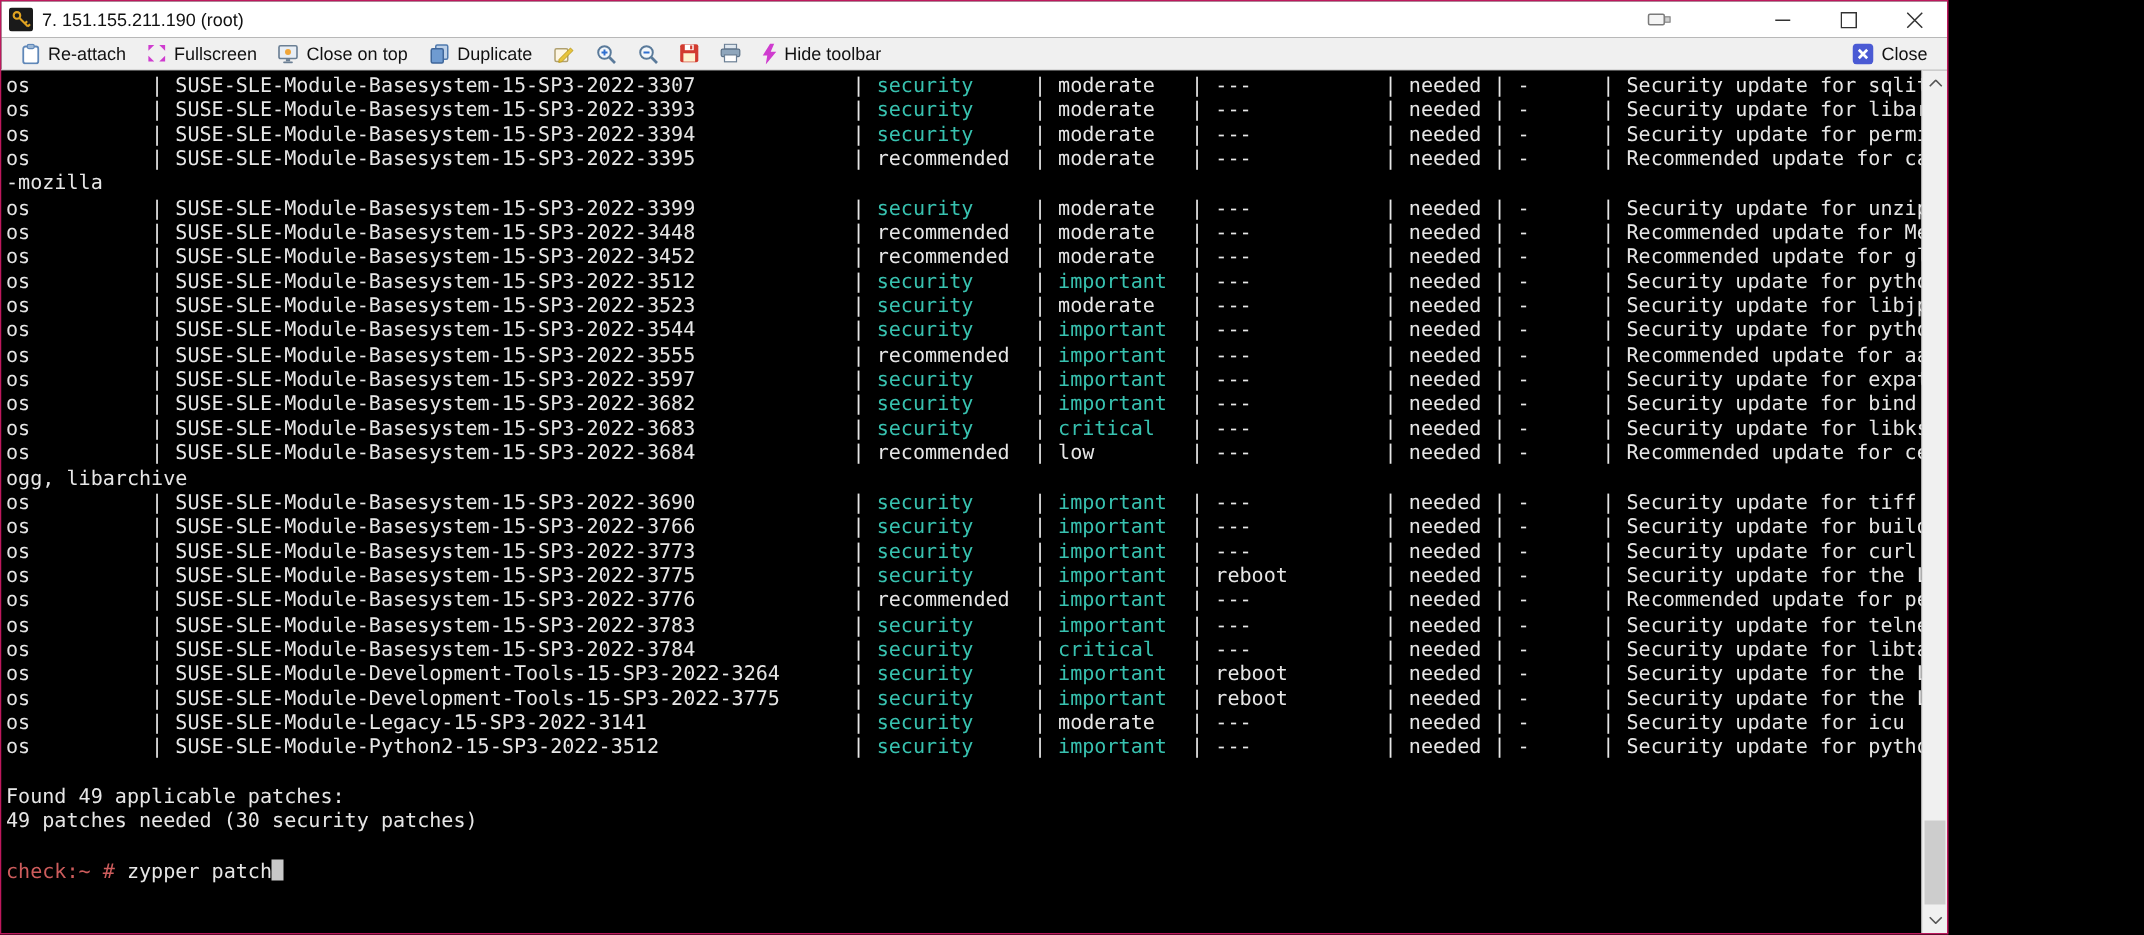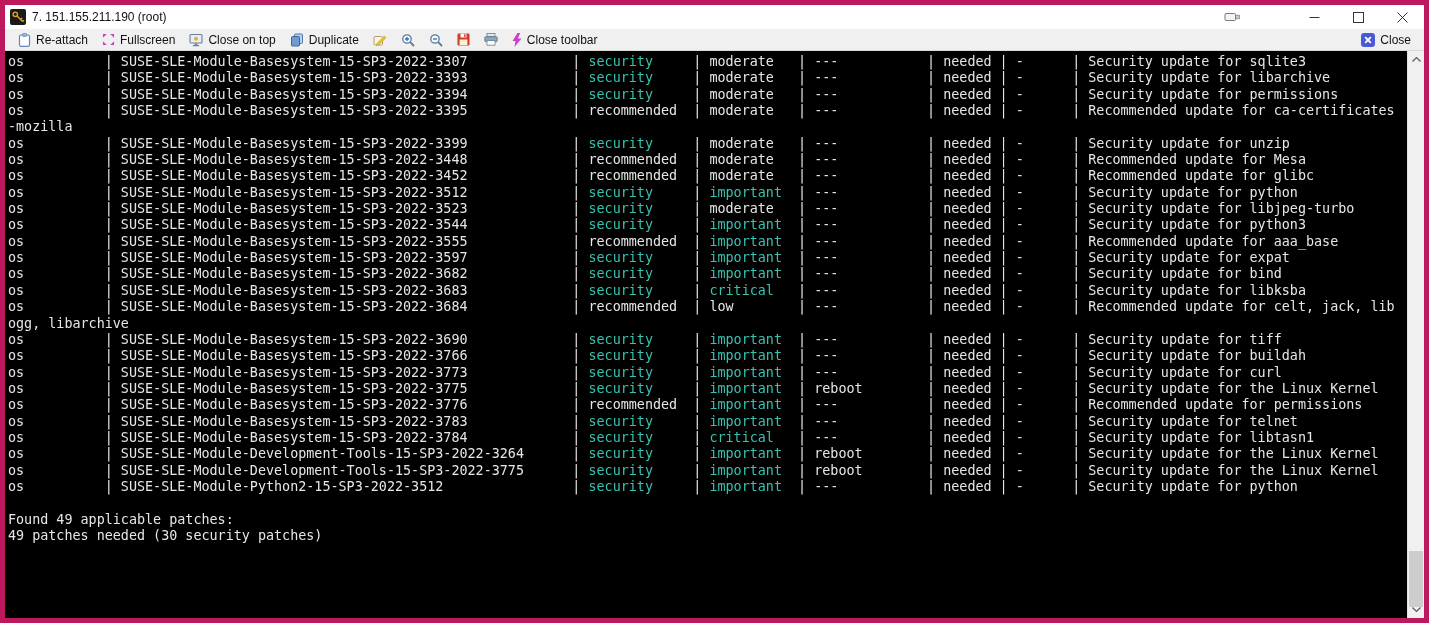--- a/index.html
+++ b/index.html
@@ -1,17 +1,17 @@
 <!DOCTYPE html>
 <html><head>
 <meta charset="utf-8">
 <style>
   html,body{margin:0;padding:0;}
   body{width:1429px;height:623px;overflow:hidden;background:#000;font-family:"Liberation Sans",sans-serif;}
-  .window{position:relative;width:1429px;height:623px;box-sizing:border-box;border:5px solid #be185d;background:#000;}
+  .window{position:relative;width:1299px;height:623px;box-sizing:border-box;border:1px solid #be185d;background:#000;}
   
   .titlebar{height:24px;background:#ffffff;display:flex;align-items:center;padding-left:5px;box-sizing:border-box;}
   .win-icon{width:16px;height:16px;margin-right:6px;display:inline-flex;}
   .win-title{font-size:12px;color:#111;white-space:nowrap;}
   .title-controls{margin-left:auto;display:flex;align-items:center;height:100%;}
   .tc{width:44px;height:100%;display:flex;align-items:center;justify-content:center;cursor:default;}
   .tc.display{width:60px;margin-right:30px;}
   
   .toolbar{height:22px;background:#f0f0f0;border-bottom:1px solid #d9d9d9;display:flex;align-items:center;font-size:12px;color:#111;box-sizing:border-box;padding:0 6px;}
   .tb{display:flex;align-items:center;gap:5px;background:none;border:none;font:inherit;color:inherit;padding:0 7px;height:100%;cursor:default;white-space:nowrap;}
@@ -156,21 +156,21 @@
             <rect x="3" y="7.6" width="8" height="4.6" fill="#fff" stroke="#6b7f94" stroke-width="0.8"></rect>
           </svg>
         </span>
     </button>
     <button class="tb">
       <span class="ic">
           <svg width="10" height="14" viewBox="0 0 10 14">
             <path d="M5.5 0 L0.5 8 H3.5 L2.5 14 L9.5 5.5 H5.8 L8.2 0 Z" fill="#cf3ccf"></path>
           </svg>
         </span>
-      <span>Close toolbar</span>
+      <span>Hide toolbar</span>
     </button>
     <span class="spacer"></span>
     <button class="tb">
       <span class="ic">
           <svg width="14" height="14" viewBox="0 0 14 14">
             <rect width="14" height="14" rx="3" fill="#4a5ad4"></rect>
             <path d="M4.2 4.2 L9.8 9.8 M9.8 4.2 L4.2 9.8" stroke="#fff" stroke-width="1.8"></path>
           </svg>
         </span>
       <span>Close</span>
@@ -197,25 +197,27 @@
       <div class="tl">ogg, libarchive</div>
       <div class="tl">os          | SUSE-SLE-Module-Basesystem-15-SP3-2022-3690             | <span class="hl">security     </span>| <span class="hl">important  </span>| ---           | needed | -      | Security update for tiff</div>
       <div class="tl">os          | SUSE-SLE-Module-Basesystem-15-SP3-2022-3766             | <span class="hl">security     </span>| <span class="hl">important  </span>| ---           | needed | -      | Security update for buildah</div>
       <div class="tl">os          | SUSE-SLE-Module-Basesystem-15-SP3-2022-3773             | <span class="hl">security     </span>| <span class="hl">important  </span>| ---           | needed | -      | Security update for curl</div>
       <div class="tl">os          | SUSE-SLE-Module-Basesystem-15-SP3-2022-3775             | <span class="hl">security     </span>| <span class="hl">important  </span>| reboot        | needed | -      | Security update for the Linux Kernel</div>
       <div class="tl">os          | SUSE-SLE-Module-Basesystem-15-SP3-2022-3776             | <span>recommended  </span>| <span class="hl">important  </span>| ---           | needed | -      | Recommended update for permissions</div>
       <div class="tl">os          | SUSE-SLE-Module-Basesystem-15-SP3-2022-3783             | <span class="hl">security     </span>| <span class="hl">important  </span>| ---           | needed | -      | Security update for telnet</div>
       <div class="tl">os          | SUSE-SLE-Module-Basesystem-15-SP3-2022-3784             | <span class="hl">security     </span>| <span class="hl">critical   </span>| ---           | needed | -      | Security update for libtasn1</div>
       <div class="tl">os          | SUSE-SLE-Module-Development-Tools-15-SP3-2022-3264      | <span class="hl">security     </span>| <span class="hl">important  </span>| reboot        | needed | -      | Security update for the Linux Kernel</div>
       <div class="tl">os          | SUSE-SLE-Module-Development-Tools-15-SP3-2022-3775      | <span class="hl">security     </span>| <span class="hl">important  </span>| reboot        | needed | -      | Security update for the Linux Kernel</div>
+      <div class="tl">os          | SUSE-SLE-Module-Legacy-15-SP3-2022-3141                 | <span class="hl">security     </span>| <span>moderate   </span>| ---           | needed | -      | Security update for icu</div>
       <div class="tl">os          | SUSE-SLE-Module-Python2-15-SP3-2022-3512                | <span class="hl">security     </span>| <span class="hl">important  </span>| ---           | needed | -      | Security update for python</div>
       <div class="tl">&nbsp;</div>
       <div class="tl">Found 49 applicable patches:</div>
       <div class="tl">49 patches needed (30 security patches)</div>
       <div class="tl">&nbsp;</div>
+      <div class="tl"><span class="prompt">check:~ #</span> zypper patch<span class="cursor"></span></div>
     </div>
 
   <div class="scrollbar">
     <span class="sb-btn sb-up">
       <svg width="9" height="5" viewBox="0 0 9 5">
           <path d="M0.5 4.5 L4.5 0.5 L8.5 4.5" fill="none" stroke="#555" stroke-width="1.1"></path>
         </svg>
     </span>
     <span class="sb-thumb"></span>
     <span class="sb-btn sb-down">

